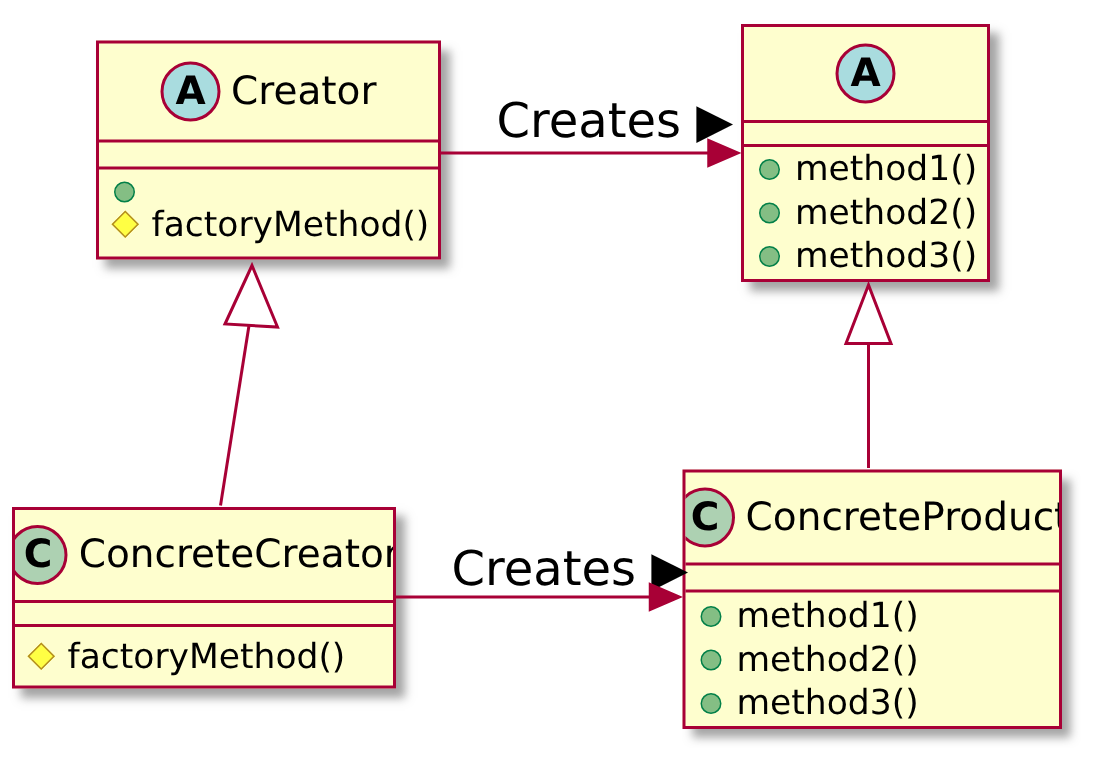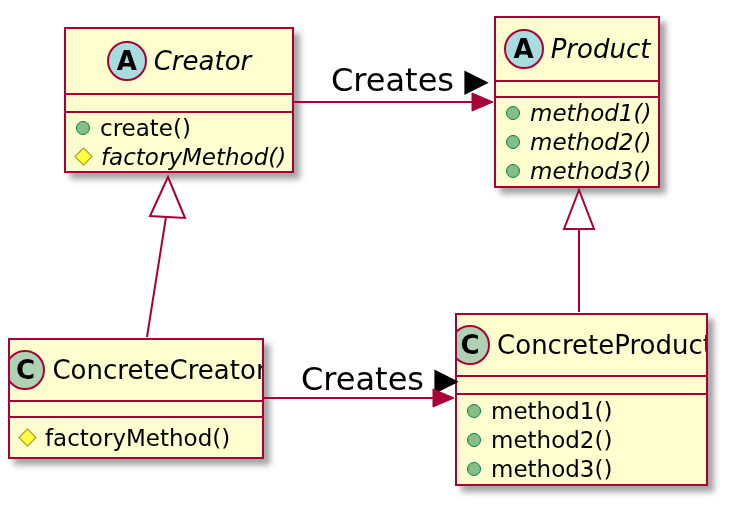--- a/index.html
+++ b/index.html
@@ -47,21 +47,21 @@
     font-size: 26px;
     color: #000000;
     flex: 0 0 auto;
   }
   .stereo-abstract { background: var(--abstract-circle-fill, #A9DCDF); }
   .stereo-class    { background: var(--class-circle-fill, #ADD1B2); }
   .class-name {
     font-size: 26px;
     color: var(--text-color, #000000);
   }
-  .italic { font-style: italic; }
+  .italic { }
   .attrs-compartment {
     box-sizing: border-box;
     border-top: 2px solid var(--box-border, #A80036);
     flex: 0 0 auto;
   }
   .methods-compartment {
     box-sizing: border-box;
     border-top: 2px solid var(--box-border, #A80036);
     flex: 1 1 auto;
     display: flex;
@@ -121,33 +121,31 @@
 
   <div class="uml-class" style="left:64px; top:27px; width:230px; height:146px;">
     <div class="title-compartment" style="height:64px;">
       <span class="stereo-circle stereo-abstract">A</span>
       <span class="class-name italic">Creator</span>
     </div>
     <div class="attrs-compartment" style="height:18px;"></div>
     <div class="methods-compartment">
       <div class="member-row">
         <span class="marker marker-public"></span>
-        <span>create()</span>
       </div>
       <div class="member-row">
         <span class="marker marker-package"></span>
         <span class="italic">factoryMethod()</span>
       </div>
     </div>
   </div>
 
   <div class="uml-class" style="left:494px; top:16px; width:166px; height:172px;">
     <div class="title-compartment" style="height:62px;">
       <span class="stereo-circle stereo-abstract">A</span>
-      <span class="class-name italic">Product</span>
     </div>
     <div class="attrs-compartment" style="height:16px;"></div>
     <div class="methods-compartment">
       <div class="member-row">
         <span class="marker marker-public"></span>
         <span class="italic">method1()</span>
       </div>
       <div class="member-row">
         <span class="marker marker-public"></span>
         <span class="italic">method2()</span>

